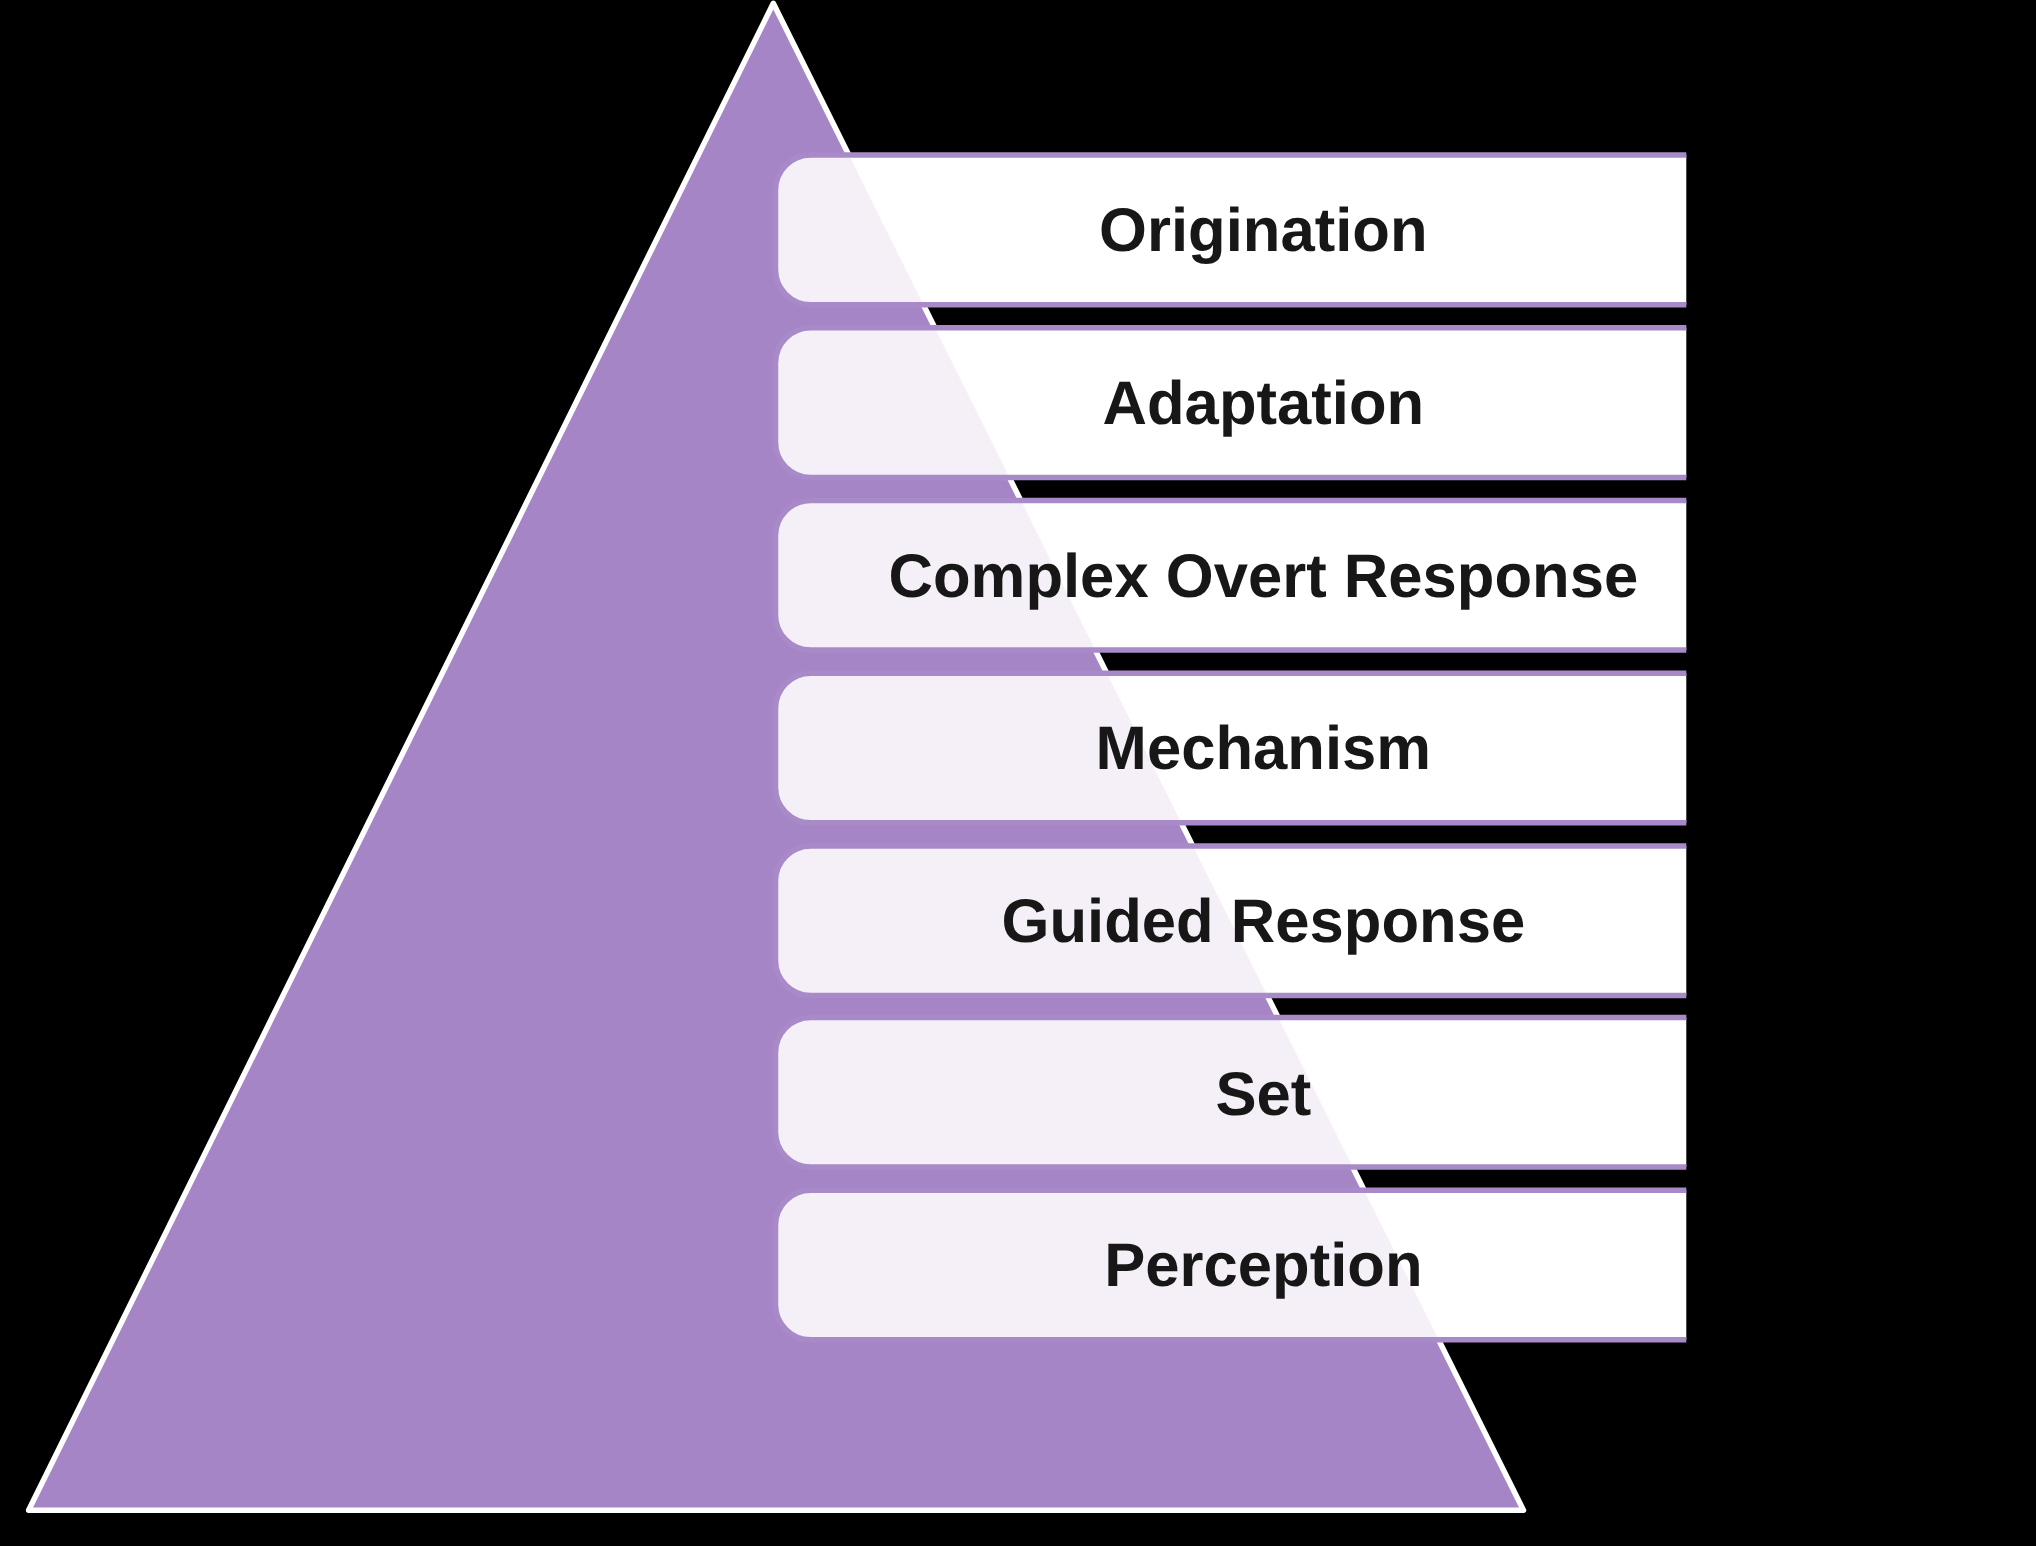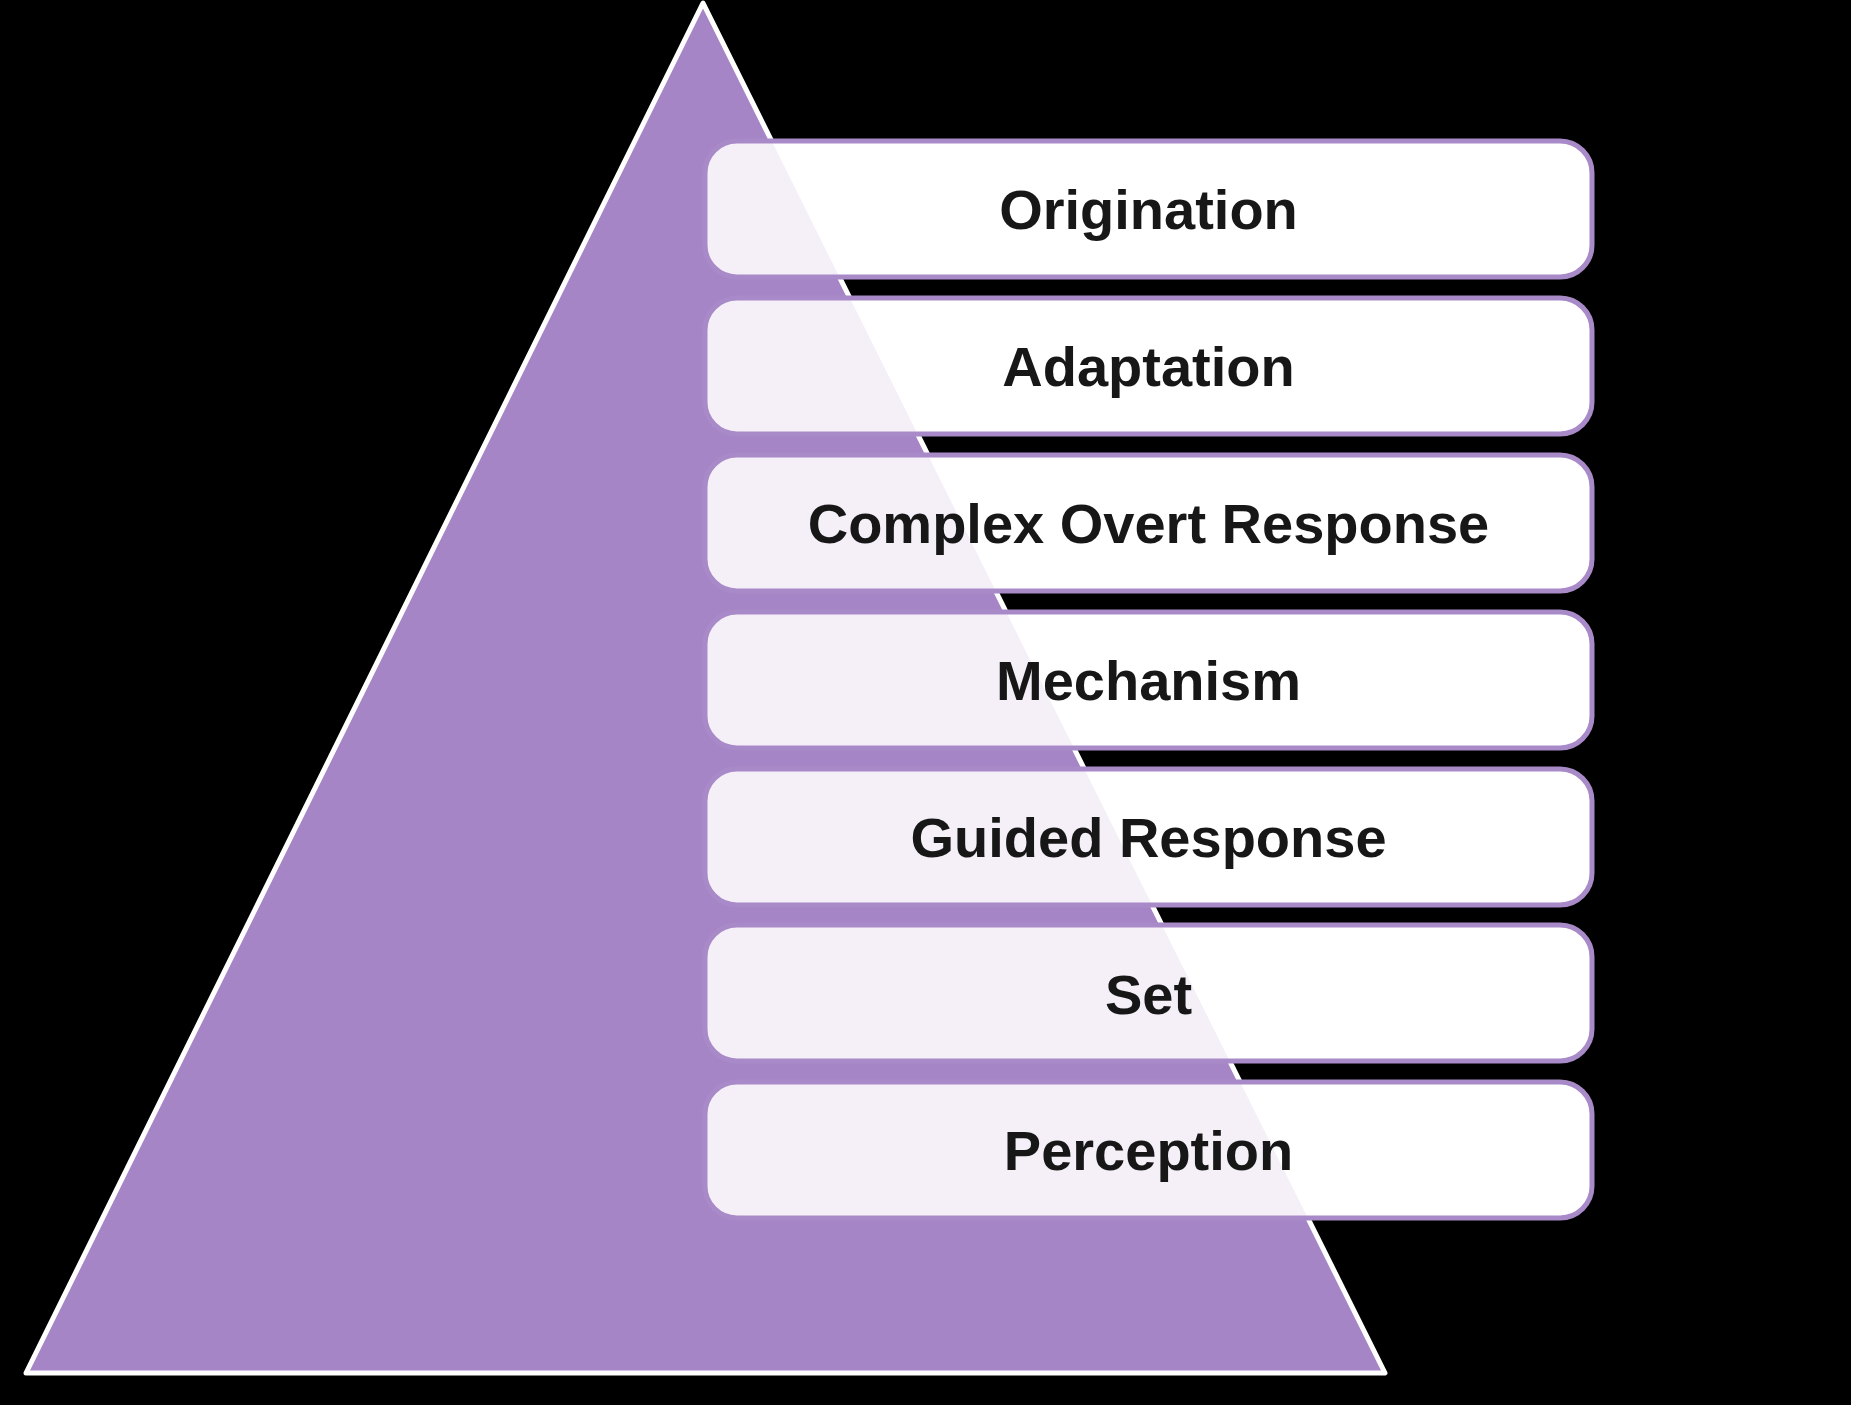--- a/index.html
+++ b/index.html
@@ -2,21 +2,21 @@
 <html><head>
 <meta charset="utf-8">
 <style>
   html, body {
     margin: 0;
     padding: 0;
     background: #000000;
   }
   .stage {
     position: relative;
-    width: 1851px;
+    width: 1533px;
     height: 1405px;
     overflow: hidden;
     background: #000000;
   }
   .stage svg {
     display: block;
     width: 1851px;
     height: 1405px;
   }
   .level-label {

